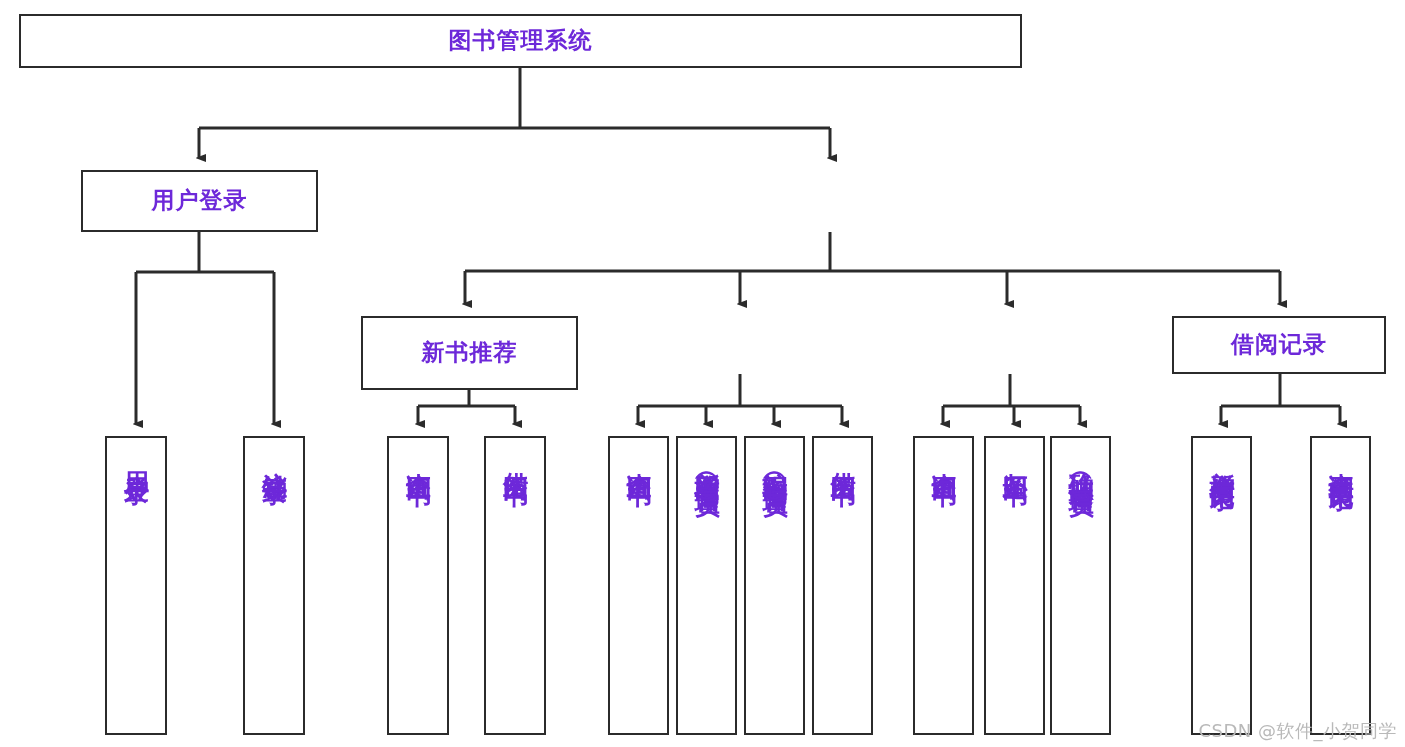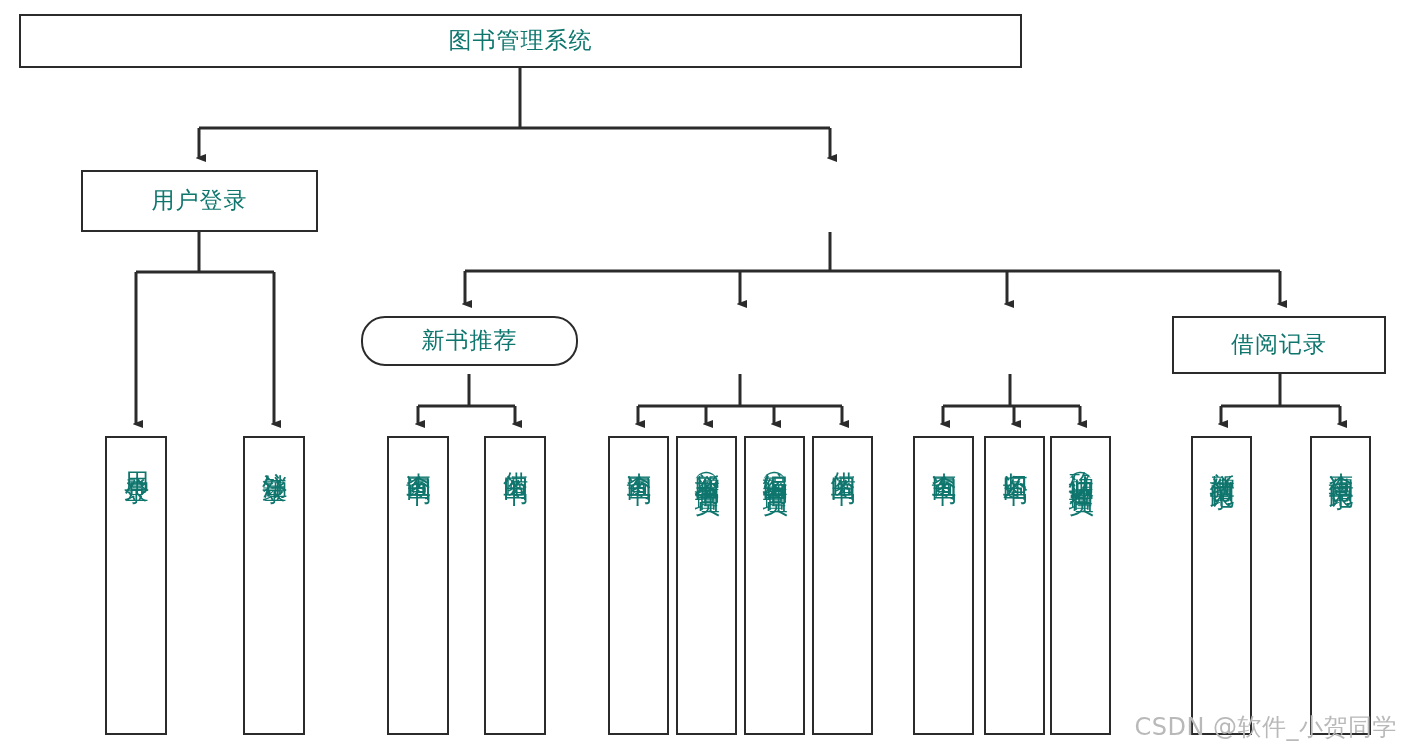--- a/index.html
+++ b/index.html
@@ -26,21 +26,22 @@
     pointer-events: none;
   }
   .node {
     position: absolute;
     box-sizing: border-box;
     background: #ffffff;
     border: 2.5px solid #2b2b2b;
     display: flex;
     align-items: center;
     justify-content: center;
-    color: #0f766e;
+    color: #6d28d9;
+    font-weight: bold;
   }
   .node .label {
     display: block;
     text-align: center;
     white-space: nowrap;
     letter-spacing: 1px;
   }
   .node.horiz .label {
     font-size: 23px;
     line-height: 1.1;
@@ -55,21 +56,21 @@
     text-orientation: upright;
     font-size: 25px;
     line-height: 1.06;
     letter-spacing: 3px;
     white-space: nowrap;
   }
   .watermark {
     position: absolute;
     right: 8px;
     bottom: 4px;
-    font-size: 24px;
+    font-size: 18px;
     color: #b9b9b9;
     white-space: nowrap;
     letter-spacing: 0.5px;
     text-align: center;
   }
 </style>
 </head>
 <body>
 
 <div id="canvas">
@@ -126,21 +127,21 @@
   </svg>
 
   <div class="node horiz" id="n-root" style="left: 19px; top: 14px; width: 1003px; height: 54px;">
     <span class="label">图书管理系统</span>
   </div>
 
   <div class="node horiz" id="n-l2-0" style="left: 81px; top: 170px; width: 237px; height: 62px;">
     <span class="label">用户登录</span>
   </div>
 
-  <div class="node horiz" id="n-l3-0" style="left: 361px; top: 316px; width: 217px; height: 50px; border-radius: 24px;">
+  <div class="node horiz" id="n-l3-0" style="left: 361px; top: 316px; width: 217px; height: 74px;">
     <span class="label">新书推荐</span>
   </div>
   <div class="node horiz" id="n-l3-3" style="left: 1172px; top: 316px; width: 214px; height: 58px;">
     <span class="label">借阅记录</span>
   </div>
 
   <div class="node vert" id="n-l4-0" style="left: 105px; top: 436px; width: 62px; height: 299px;">
     <span class="label">用户登录</span>
   </div>
   <div class="node vert" id="n-l4-1" style="left: 243px; top: 436px; width: 62px; height: 299px;">

